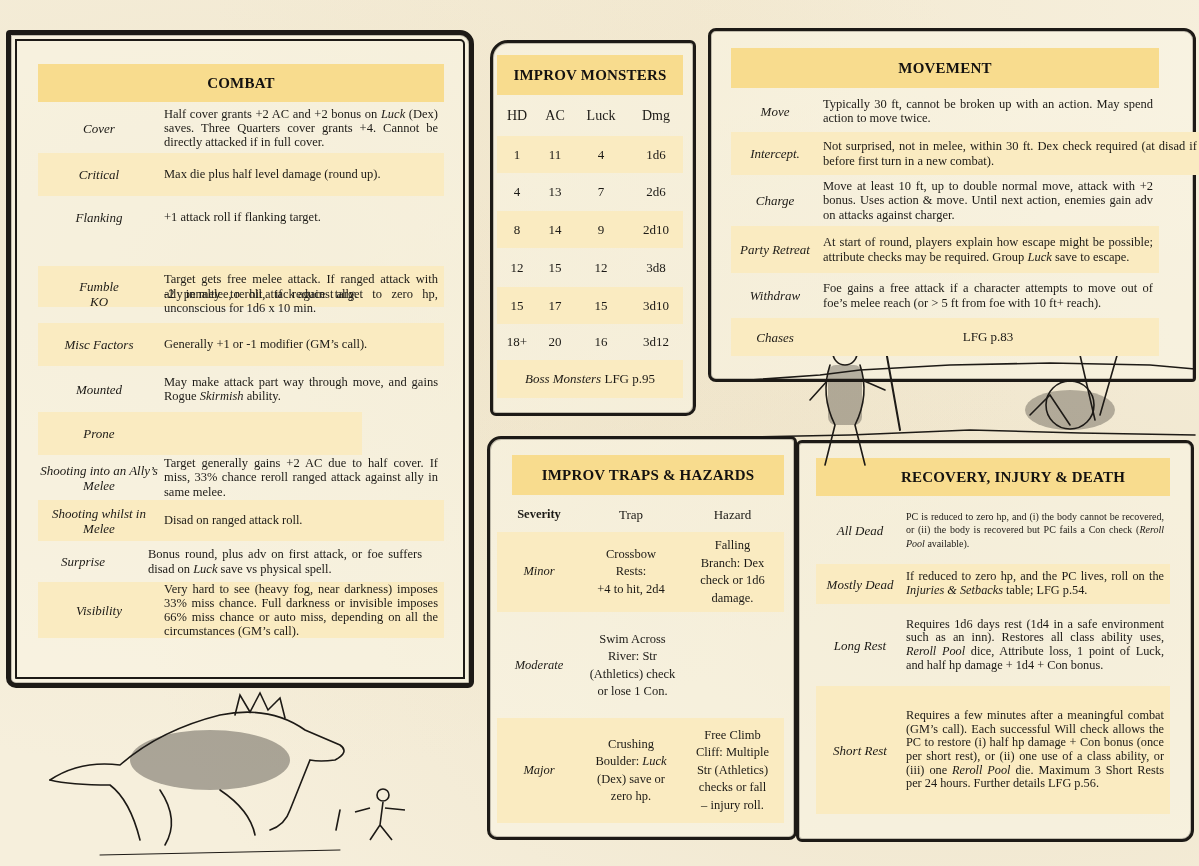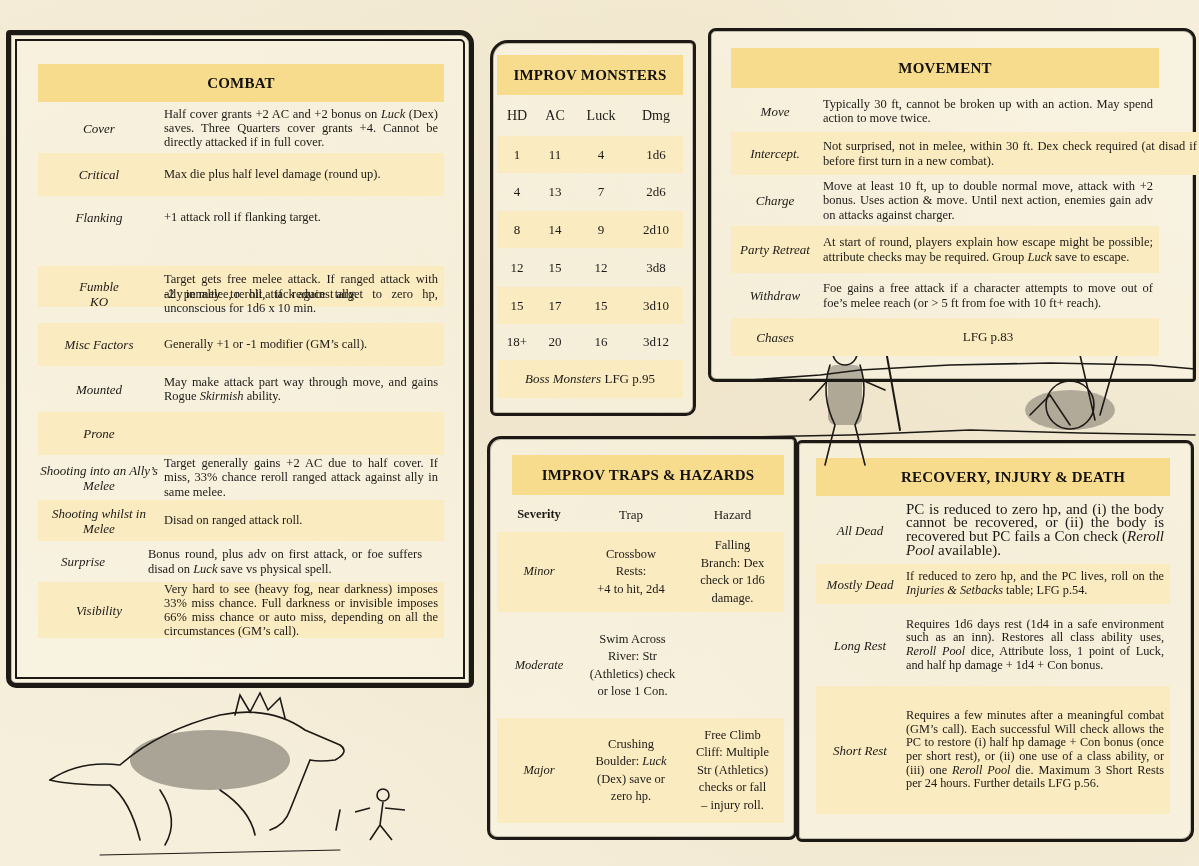--- a/index.html
+++ b/index.html
@@ -140,21 +140,21 @@
     <span class="desc" style="padding-left: 4px;"><span>-2 penalty to hit, if reduce target to zero hp, unconscious for 1d6 x 10 min.</span><i></i><span></span></span>
   </div>
 <div class="row shade" style="left: 38px; top: 323px; width: 406px; height: 43px;">
     <span class="term" style="width: 118px; padding: 0px 2px;">Misc Factors</span>
     <span class="desc" style="padding-left: 4px;"><span>Generally +1 or -1 modifier (GM’s call).</span><i></i><span></span></span>
   </div>
 <div class="row" style="left: 38px; top: 366px; width: 406px; height: 46px;">
     <span class="term" style="width: 118px; padding: 0px 2px;">Mounted</span>
     <span class="desc" style="padding-left: 4px;"><span>May make attack part way through move, and gains Rogue </span><i>Skirmish</i><span> ability.</span></span>
   </div>
-<div class="row shade" style="left: 38px; top: 412px; width: 406px; height: 43px;">
+<div class="row shade" style="left: 38px; top: 412px; width: 324px; height: 43px;">
     <span class="term" style="width: 118px; padding: 0px 2px;">Prone</span>
   </div>
 <div class="row" style="left: 38px; top: 455px; width: 406px; height: 45px;">
     <span class="term" style="width: 118px; padding: 0px 2px;">Shooting into an Ally’s Melee</span>
     <span class="desc" style="padding-left: 4px;"><span>Target generally gains +2 AC due to half cover. If miss, 33% chance reroll ranged attack against ally in same melee.</span><i></i><span></span></span>
   </div>
 <div class="row shade" style="left: 38px; top: 500px; width: 406px; height: 41px;">
     <span class="term" style="width: 118px; padding: 0px 2px;">Shooting whilst in Melee</span>
     <span class="desc" style="padding-left: 4px;"><span>Disad on ranged attack roll.</span><i></i><span></span></span>
   </div>
@@ -260,21 +260,21 @@
     <div class="tcell" style="width: 103px;">
       <div>Free Climb</div>
       <div>Cliff: Multiple</div>
       <div>Str (Athletics)</div>
       <div>checks or fall</div>
       <div>– injury roll.</div>
     </div>
   </div>
 <div class="row" style="left: 816px; top: 496px; width: 354px; height: 68px;">
     <span class="term" style="width: 88px;">All Dead</span>
-    <span class="desc" style="padding-left: 2px; font-size: 15px; line-height: 13.6px;"><span>PC is reduced to zero hp, and (i) the body cannot be recovered, or (ii) the body is recovered but PC fails a Con check (</span><i>Reroll Pool</i><span> available).</span></span>
+    <span class="desc" style="padding-left: 2px; font-size: 10px; line-height: 13.6px;"><span>PC is reduced to zero hp, and (i) the body cannot be recovered, or (ii) the body is recovered but PC fails a Con check (</span><i>Reroll Pool</i><span> available).</span></span>
   </div>
 <div class="row shade" style="left: 816px; top: 564px; width: 354px; height: 40px;">
     <span class="term" style="width: 88px;">Mostly Dead</span>
     <span class="desc" style="padding-left: 2px; font-size: 12.3px; line-height: 13.6px;"><span>If reduced to zero hp, and the PC lives, roll on the </span><i>Injuries &amp; Setbacks</i><span> table; LFG p.54.</span></span>
   </div>
 <div class="row" style="left: 816px; top: 604px; width: 354px; height: 82px;">
     <span class="term" style="width: 88px;">Long Rest</span>
     <span class="desc" style="padding-left: 2px; font-size: 12.3px; line-height: 13.6px;"><span>Requires 1d6 days rest (1d4 in a safe environment such as an inn). Restores all class ability uses, </span><i>Reroll Pool</i><span> dice, Attribute loss, 1 point of Luck, and half hp damage + 1d4 + Con bonus.</span></span>
   </div>
 <div class="row shade" style="left: 816px; top: 686px; width: 354px; height: 128px;">

